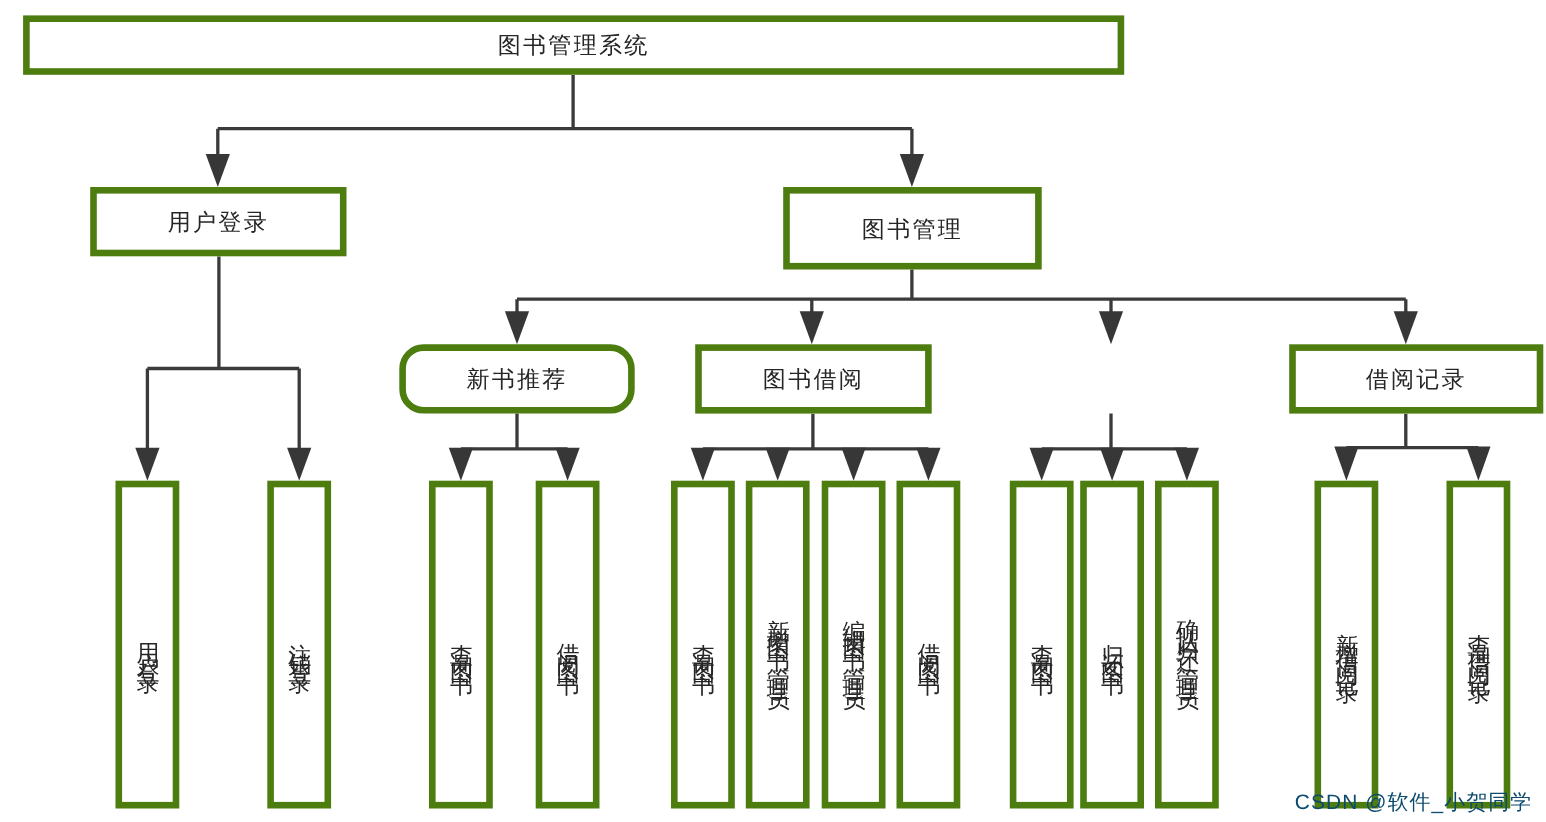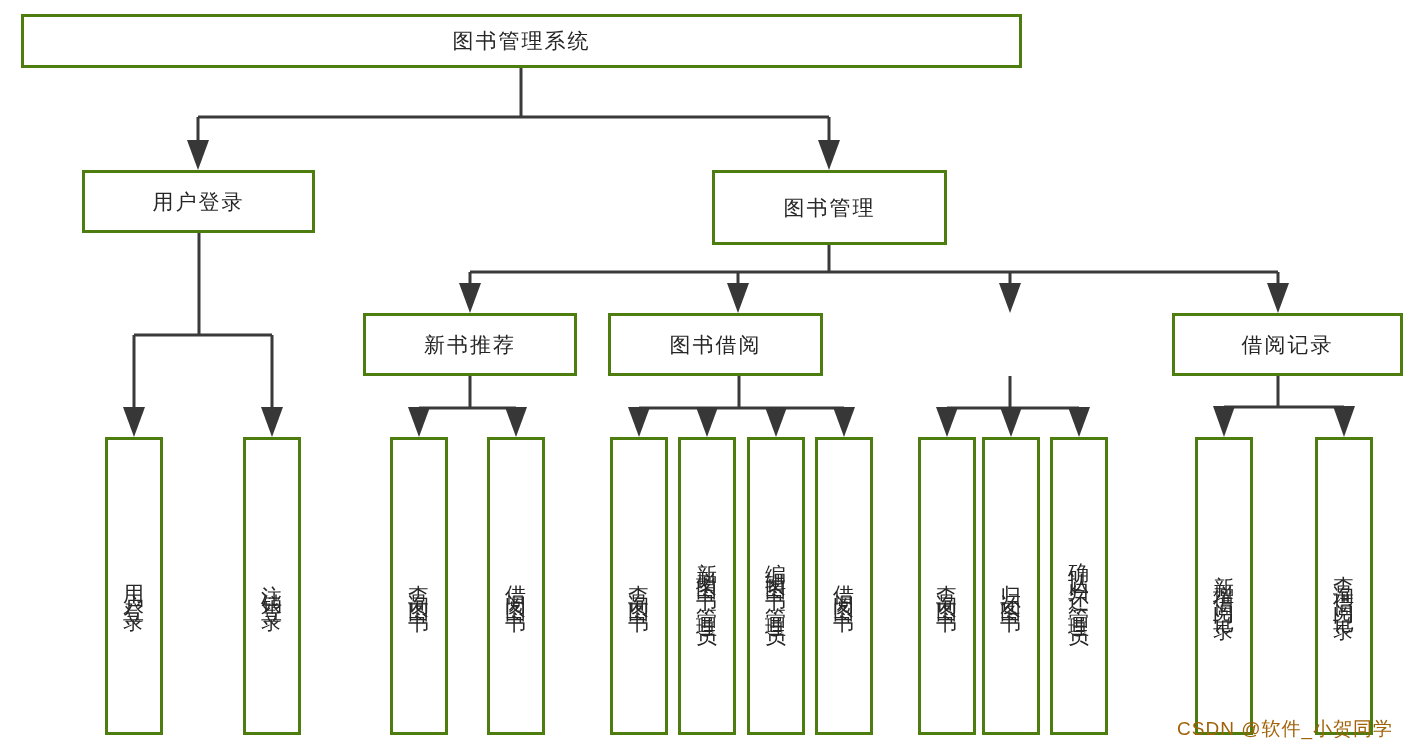--- a/index.html
+++ b/index.html
@@ -5,30 +5,30 @@
   html,body{margin:0;padding:0;background:#ffffff;}
   .canvas{
     position:relative;width:1405px;height:747px;background:#ffffff;overflow:hidden;
     font-family:"Liberation Sans","DejaVu Sans",sans-serif;
   }
   .wires{position:absolute;left:0;top:0;pointer-events:none;}
   .wires path{stroke:#3a3a3a;stroke-width:3;fill:none;}
   .wires polygon{fill:#373737;stroke:none;}
   .box{
     position:absolute;box-sizing:border-box;background:#ffffff;
-    border:3px solid #4d7c0f;display:flex;align-items:center;justify-content:center;
+    border:6px solid #4d7c0f;display:flex;align-items:center;justify-content:center;
     color:#262626;
   }
   .h{font-size:21px;letter-spacing:2px;white-space:nowrap;}
   .v .vtext{
     writing-mode:vertical-lr;text-orientation:mixed;
     font-size:21px;line-height:1;letter-spacing:9px;white-space:nowrap;
   }
   .watermark{
-    position:absolute;right:12px;bottom:5px;color:#a16207;font-size:19px;
+    position:absolute;right:12px;bottom:5px;color:#0c4a6e;font-size:19px;
     letter-spacing:1px;white-space:nowrap;
   }
 </style>
 </head>
 <body>
 
 <div class="canvas">
 
   <svg class="wires" width="1405" height="747" viewBox="0 0 1405 747">
 
@@ -84,24 +84,24 @@
     <span>图书管理系统</span>
   </div>
 
   <div class="box h" style="left:82px;top:170px;width:233px;height:63px;">
     <span>用户登录</span>
   </div>
   <div class="box h" style="left:712px;top:170px;width:235px;height:75px;">
     <span>图书管理</span>
   </div>
 
-  <div class="box h" style="left:363px;top:313px;width:214px;height:63px;">
+  <div class="box h" style="left:363px;top:313px;width:214px;height:63px;border-radius:22px;">
     <span>新书推荐</span>
   </div>
-  <div class="box h" style="left:608px;top:313px;width:215px;height:63px;">
+  <div class="box h" style="left:632px;top:313px;width:215px;height:63px;">
     <span>图书借阅</span>
   </div>
   <div class="box h" style="left:1172px;top:313px;width:231px;height:63px;">
     <span>借阅记录</span>
   </div>
 
   <div class="box v" style="left:105px;top:437px;width:58px;height:298px;">
     <span class="vtext">用户登录</span>
   </div>
   <div class="box v" style="left:243px;top:437px;width:58px;height:298px;">

